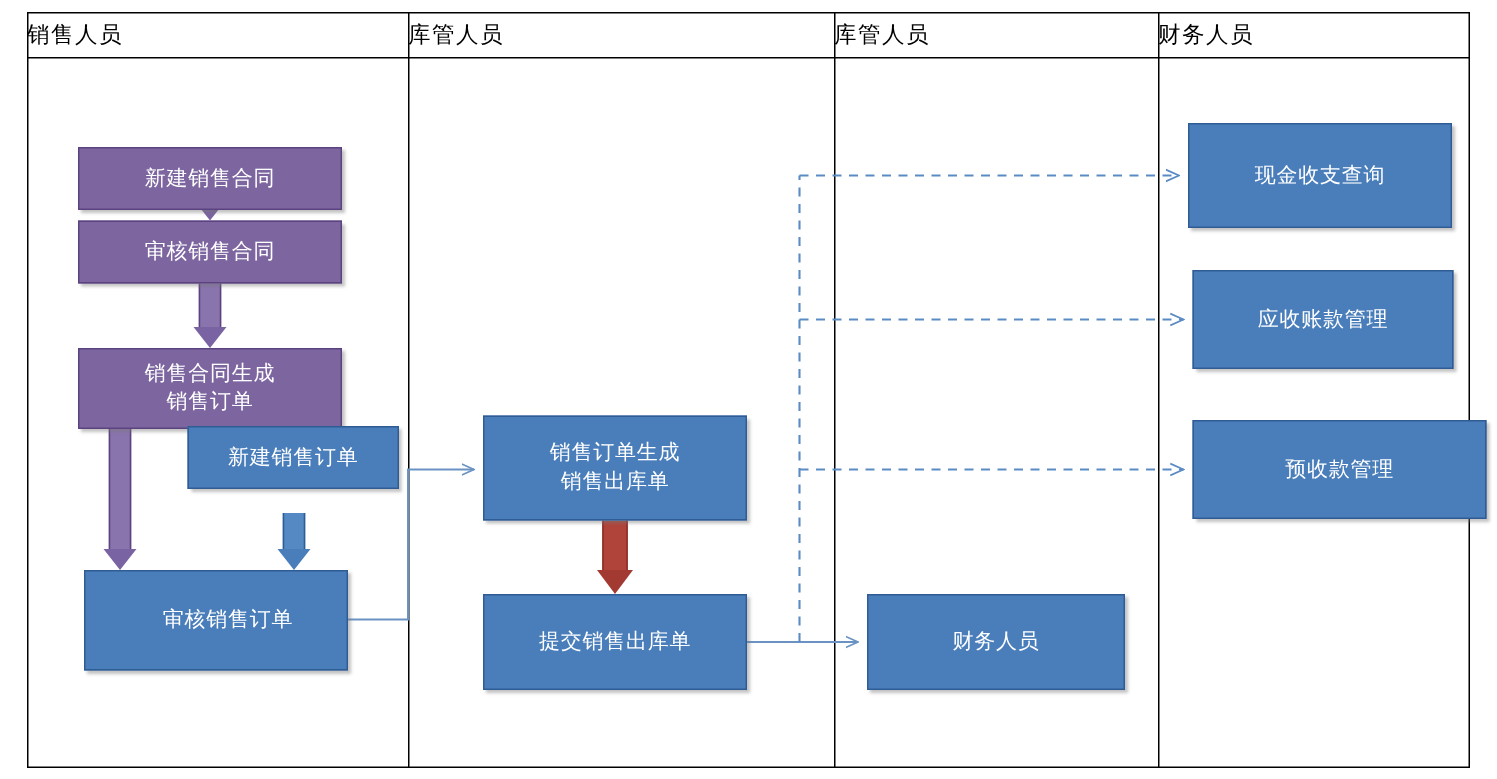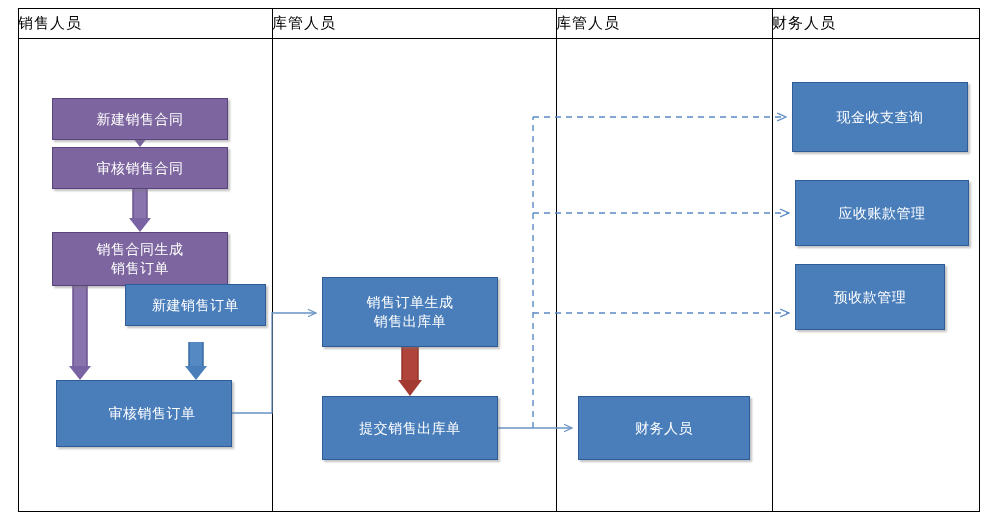--- a/index.html
+++ b/index.html
@@ -36,21 +36,21 @@
   .b-newcontract   {left:52px;  top:58px;  width:176px; height:42px;margin-top:40px;}
   .b-auditcontract {left:52px;  top:147px; width:176px; height:42px;text-align:center;}
   .b-contract2order{left:52px;  top:232px; width:176px; height:54px;}
   .b-neworder      {left:125px; top:284px; width:141px; height:42px;}
   .b-auditorder    {left:56px;  top:380px; width:176px; height:67px;padding-left:16px;}
   .b-order2out     {left:322px; top:277px; width:176px; height:70px;}
   .b-submitout     {left:322px; top:396px; width:176px; height:64px;}
   .b-stockdown     {left:578px; top:396px; width:172px; height:64px;}
   .b-cashquery     {left:792px; top:82px;  width:176px; height:70px;justify-content:center;}
   .b-receivable    {left:795px; top:180px; width:174px; height:66px;}
-  .b-prepay        {left:795px; top:264px; width:150px; height:66px;}
+  .b-prepay        {left:795px; top:280px; width:196px; height:66px;}
 
   
   .blockarrow{position:absolute;}
   .blockarrow .shaft{position:absolute;left:50%;transform:translateX(-50%);top:0;}
   .blockarrow .head{position:absolute;left:50%;transform:translateX(-50%);bottom:0;
                     width:0;height:0;}
 
   .ar-purple .shaft{background:#8A74AE;border-left:1.5px solid #5B4380;
                     border-right:1.5px solid #5B4380;}
   .ar-purple .head{border-left:11px solid transparent;border-right:11px solid transparent;

